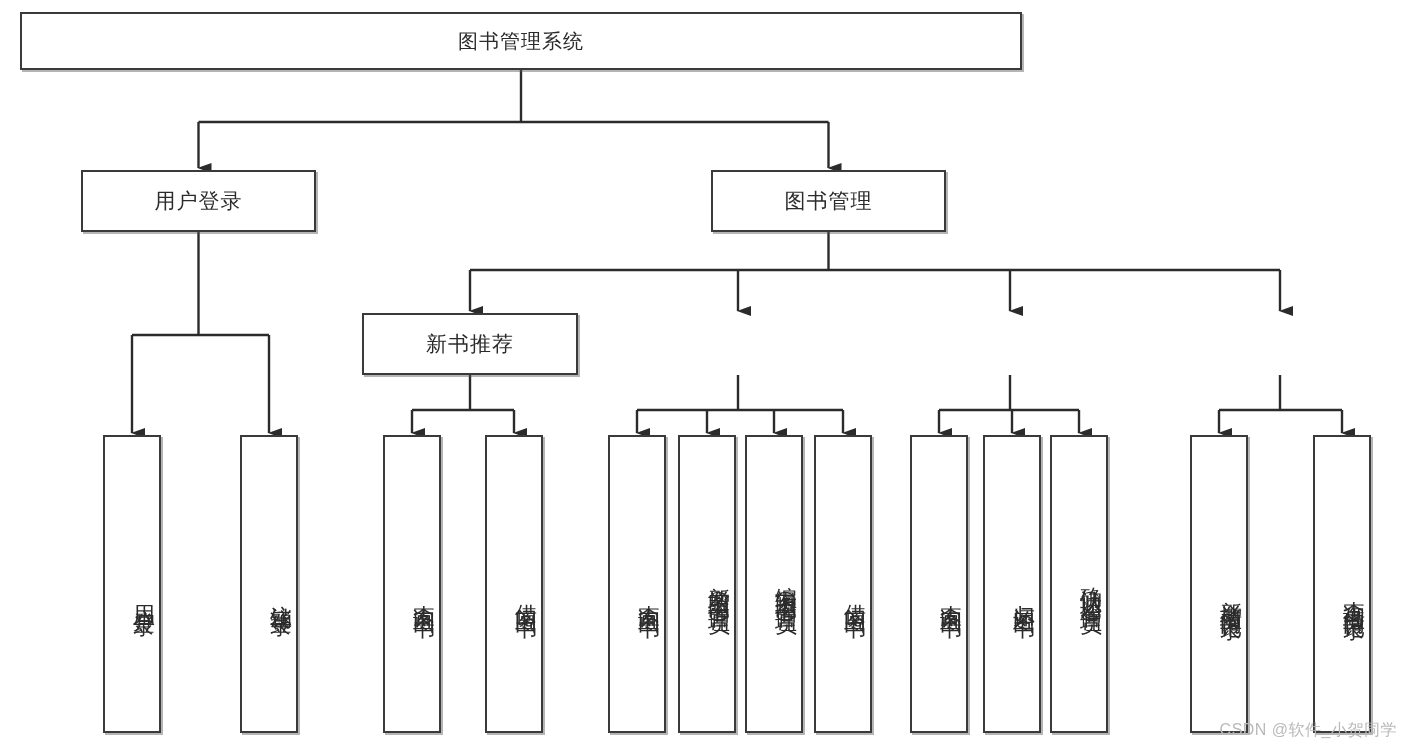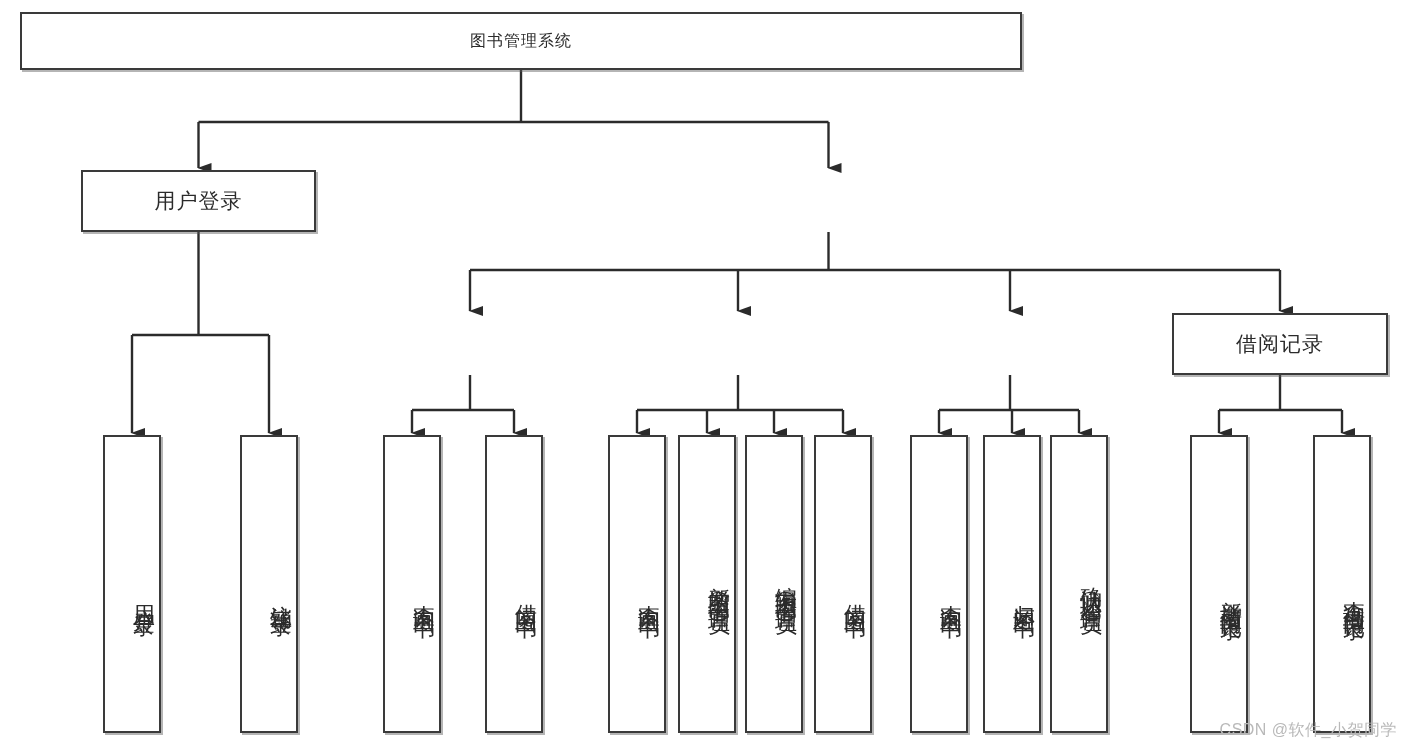--- a/index.html
+++ b/index.html
@@ -18,21 +18,21 @@
     box-sizing:border-box;
     background:#ffffff;
     border:2px solid #3a3a3a;
     box-shadow:2px 2px 0 rgba(90,90,90,.45);
     display:flex;
     align-items:center;
     justify-content:center;
     color:#2b2b2b;
   }
   .node.horiz{font-size:21px;letter-spacing:1px;}
-  .node.root{font-size:16px;letter-spacing:1px;}
+  .node.root{font-size:20px;letter-spacing:1px;}
   .node.vert{
     writing-mode:vertical-rl;
     text-orientation:upright;
     font-size:22px;
     letter-spacing:4px;
     padding-top:22px;
     align-items:flex-start;
     justify-content:center;
   }
   .node.vert.tall{padding-top:6px;}
@@ -91,22 +91,23 @@
         <path d="M1280,375 L1280,410"></path>
         <path d="M1219,410 L1342,410"></path>
         <path d="M1219,410 L1219,433" marker-end="url(#arw)"></path>
         <path d="M1342,410 L1342,433" marker-end="url(#arw)"></path>
       </g>
   </svg>
 
   <div class="node root" style="left:20px;top:12px;width:1002px;height:58px;">图书管理系统</div>
 
   <div class="node horiz" style="left:81px;top:170px;width:235px;height:62px;">用户登录</div>
+  <div class="node horiz" style="left:711px;top:170px;width:235px;height:62px;">图书管理</div>
 
-  <div class="node horiz" style="left:1172px;top:313px;width:216px;height:62px;">借阅记录</div>
+  <div class="node horiz" style="left:362px;top:313px;width:216px;height:62px;">新书推荐</div>
 
   <div class="node vert" style="left:103px;top:435px;width:58px;height:298px;">用户登录</div>
   <div class="node vert" style="left:240px;top:435px;width:58px;height:298px;">注销登录</div>
 
   <div class="node vert" style="left:383px;top:435px;width:58px;height:298px;">查询图书</div>
   <div class="node vert" style="left:485px;top:435px;width:58px;height:298px;">借阅图书</div>
 
   <div class="node vert" style="left:608px;top:435px;width:58px;height:298px;">查询图书</div>
   <div class="node vert tall" style="left:678px;top:435px;width:58px;height:298px;">新增图书（管理员）</div>
   <div class="node vert tall" style="left:745px;top:435px;width:58px;height:298px;">编辑图书（管理员）</div>

